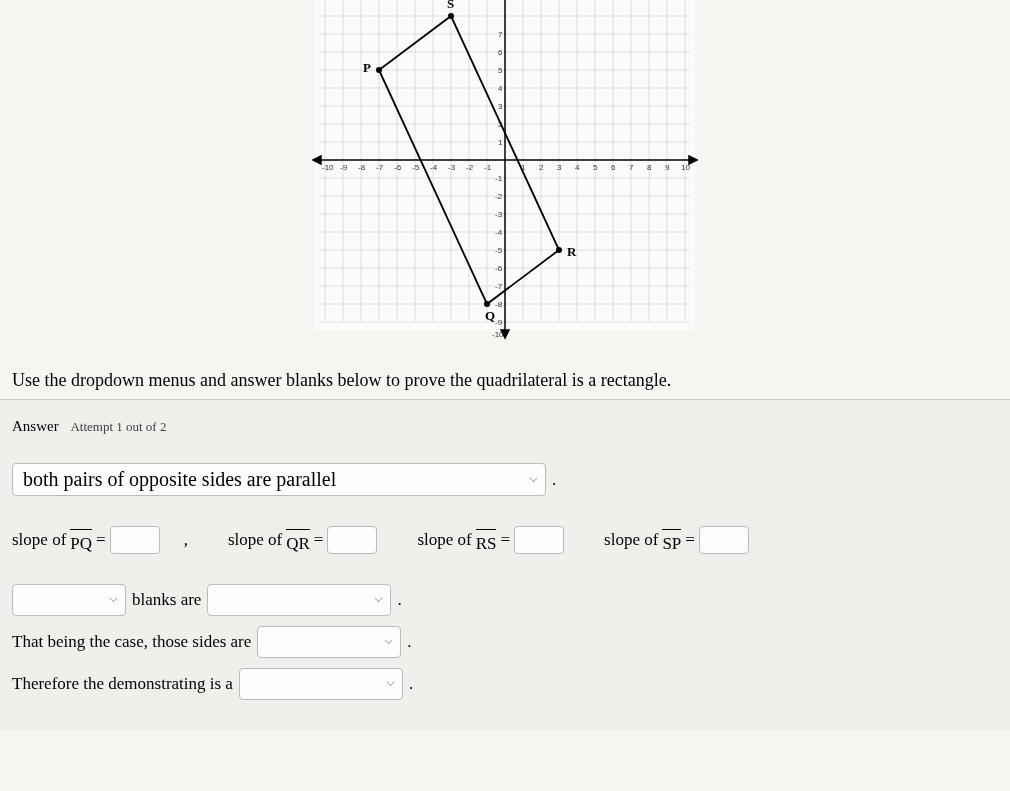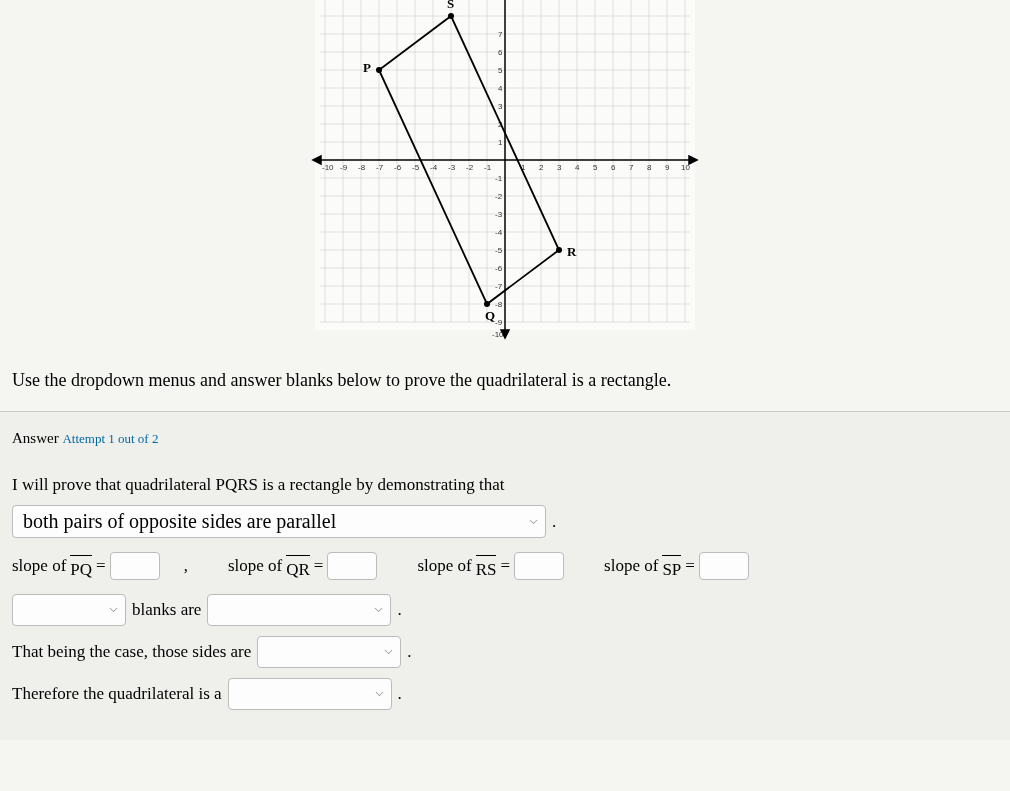--- a/index.html
+++ b/index.html
@@ -11,33 +11,33 @@
     width: 1010px;
   }
   .graph-container {
     width: 100%;
     display: flex;
     justify-content: center;
     padding-top: 0;
   }
   .instruction {
     font-size: 18px;
-    padding: 20px 12px 20px 12px;
+    padding: 20px 12px 8px 12px;
     border-bottom: 1px solid #ccc;
   }
   .answer-section {
     padding: 18px 12px 20px 12px;
     background: #efefec;
   }
   .answer-label {
     font-size: 15px;
     margin-bottom: 28px;
   }
   .answer-label b { font-weight: normal; margin-top: 7px; }
-  .attempt { color: #0369a1; font-size: 13px; margin-left: 0;}
+  .attempt { color: #404040; font-size: 13px; margin-left: 8px;}
   .proof-line {
     font-size: 17px;
     margin: 10px 0;
     display: flex;
     flex-wrap: wrap;
     align-items: center;
     gap: 6px;
   }
   .dropdown {
     display: inline-flex;
@@ -72,21 +72,21 @@
     width: 48px;
     height: 26px;
     vertical-align: middle;
   }
   .seg { border-top: 1.2px solid #000; padding-top:6px; display:inline-block; line-height:0.9;}
   .slope-row {
     display: flex;
     flex-wrap: nowrap;
     gap: 40px;
     align-items: center;
-    margin: 14px 0;
+    margin: 30px 0;
     font-size: 17px;
   }
   .slope-item { display:flex; align-items:center; gap:4px; white-space:nowrap;}
   svg { display:block; }
 </style>
 </head>
 <body>
 
 <div class="graph-container">
 <svg width="440" height="350" viewBox="0 0 440 350">
@@ -200,23 +200,20 @@
 
 <div class="instruction">Use the dropdown menus and answer blanks below to prove the quadrilateral is a rectangle.</div>
 
 <div class="answer-section">
   <div class="answer-label">
     <b>Answer</b>
     <span class="attempt">Attempt 1 out of 2</span>
   </div>
 
   <div class="proof-line">
-    <span>I will prove that quadrilateral PQRS is a rectangle by demonstrating that</span>
-  </div>
-  <div class="proof-line">
     <span class="dropdown wide">
       <span>both pairs of opposite sides are parallel</span>
     </span>
     <span>.</span>
   </div>
 
   <div class="slope-row">
     <span class="slope-item">
       <span>slope of </span>
         <span class="seg">PQ</span>
@@ -251,17 +248,17 @@
     <span>.</span>
   </div>
 
   <div class="proof-line">
     <span>That being the case, those sides are</span>
     <span class="dropdown med" style="min-width:110px"></span>
     <span>.</span>
   </div>
 
   <div class="proof-line">
-    <span>Therefore the quadrilateral is a</span>
+    <span>Therefore the demonstrating is a</span>
     <span class="dropdown med" style="min-width:130px"></span>
     <span>.</span>
   </div>
 </div>
 
 </body></html>

